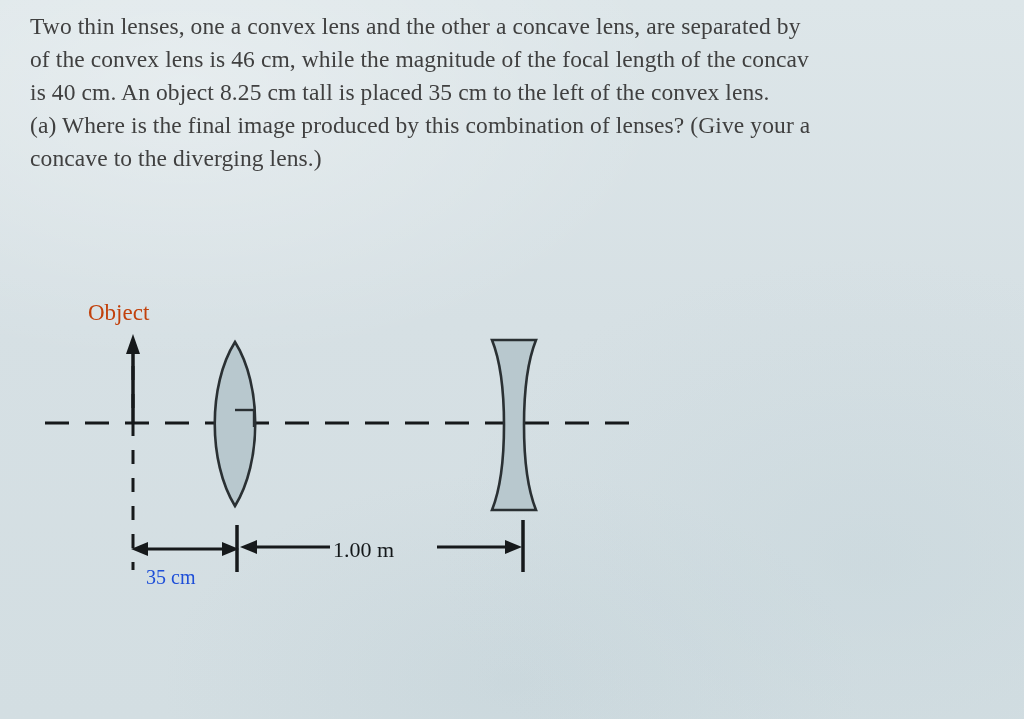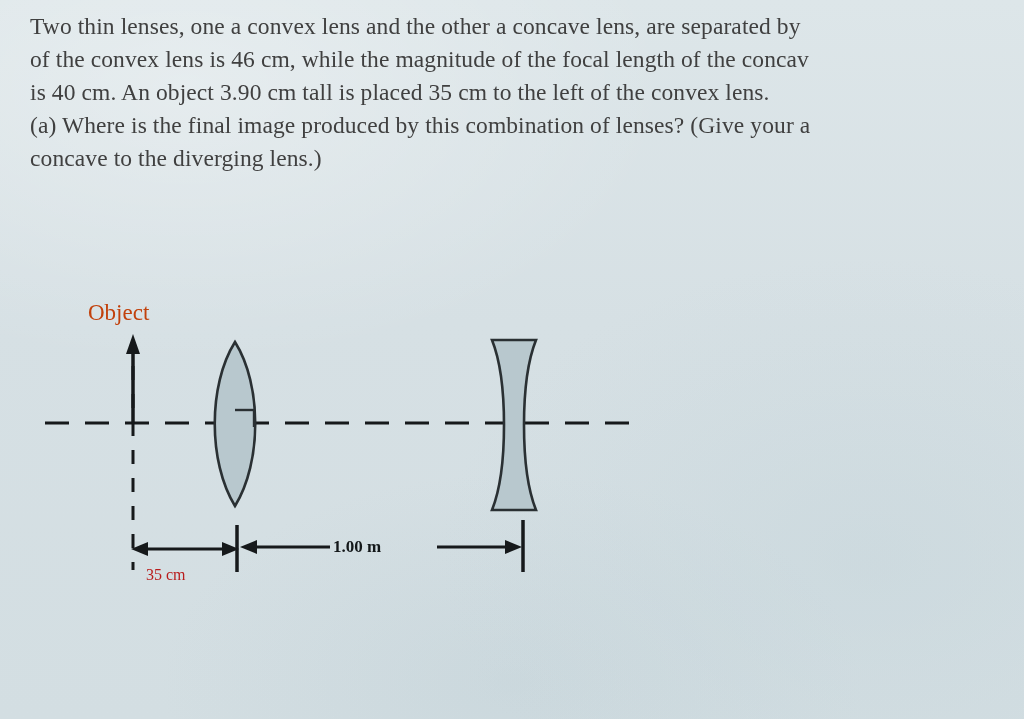--- a/index.html
+++ b/index.html
@@ -50,47 +50,46 @@
     position: absolute;
     left: 88px;
     top: 30px;
     font-size: 23px;
     color: #c2410c;
   }
   .fig-label-35cm {
     position: absolute;
     left: 146px;
     top: 296px;
-    font-size: 16px;
-    color: #b91c1c;
+    font-size: 20px;
+    color: #1d4ed8;
   }
   .fig-label-100m {
     position: absolute;
     left: 333px;
     top: 267px;
-    font-size: 17px;
+    font-size: 22px;
     color: #14181a;
     background: transparent;
-    font-weight: bold;
   }
   svg.fig-svg {
     position: absolute;
     left: 0;
     top: 0;
   }
 </style>
 </head>
 <body>
 
 <div class="paper-tint"></div>
 
 <div class="question-text">
   <div>Two thin lenses, one a convex lens and the other a concave lens, are separated by</div>
   <div>of the convex lens is 46 cm, while the magnitude of the focal length of the concav</div>
-  <div>is 40 cm. An object 3.90 cm tall is placed 35 cm to the left of the convex lens.</div>
+  <div>is 40 cm. An object 8.25 cm tall is placed 35 cm to the left of the convex lens.</div>
   <div>(a) Where is the final image produced by this combination of lenses? (Give your a</div>
   <div>concave to the diverging lens.)</div>
 </div>
 
 <div class="figure">
 
   <svg class="fig-svg" width="1024" height="380" viewBox="0 0 1024 380">
 
     <g>
       <line x1="45" y1="153" x2="630" y2="153" stroke="#16191b" stroke-width="3" stroke-dasharray="24 16" stroke-linecap="butt"></line>

